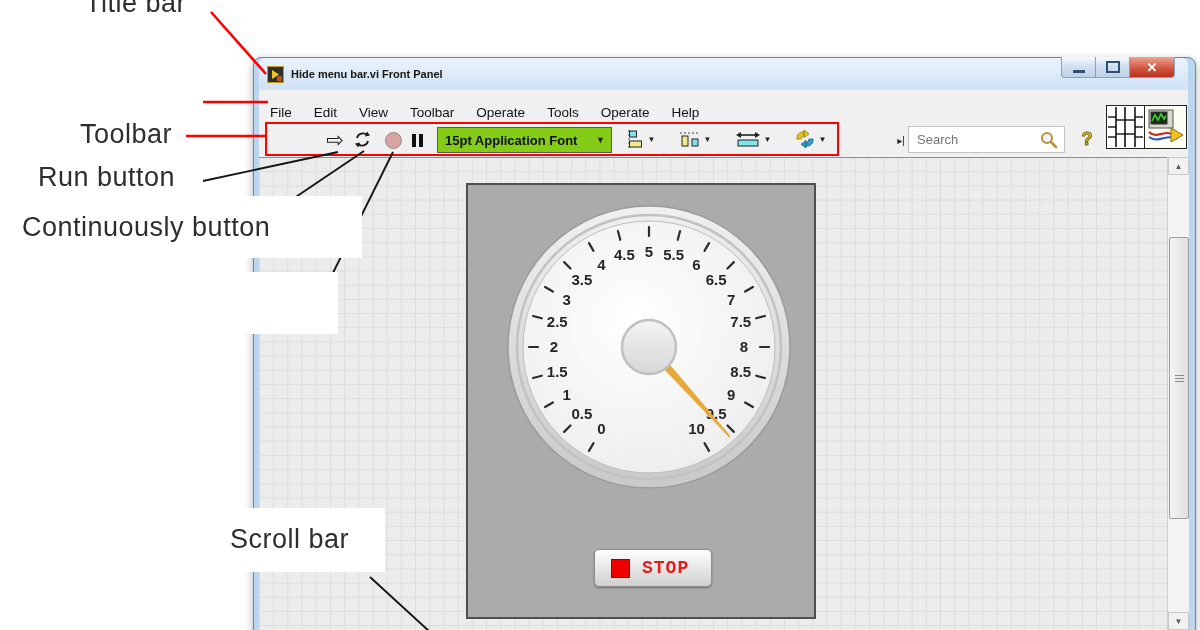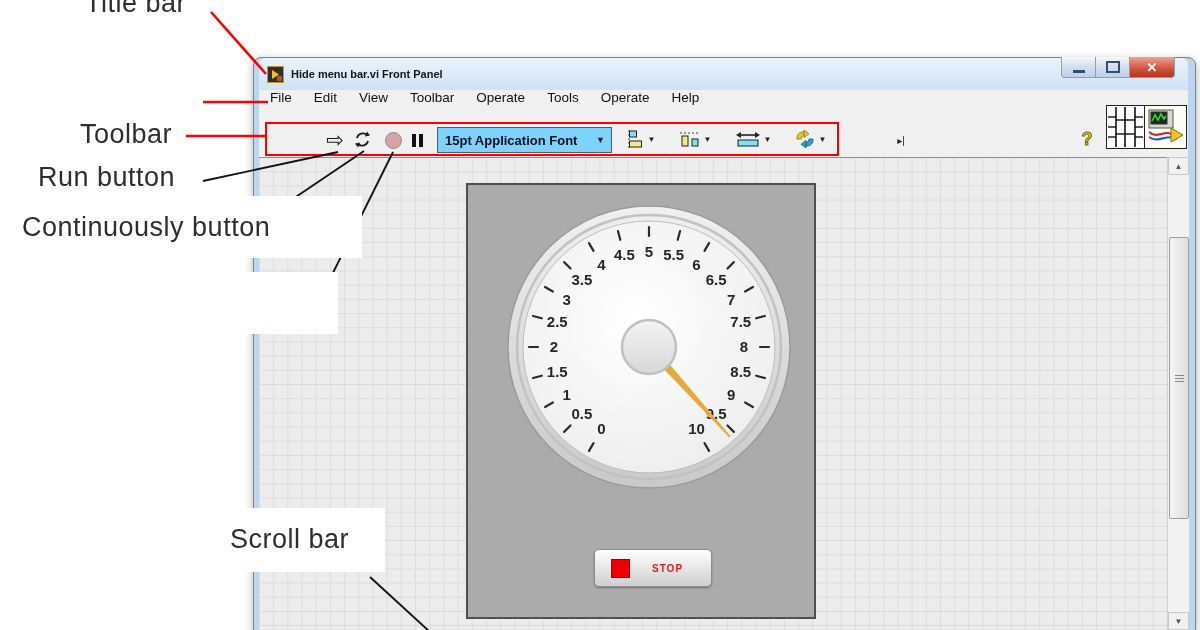--- a/index.html
+++ b/index.html
@@ -26,29 +26,29 @@
   .winbtn.min{width:33px;border-radius:0 0 0 4px;}
   .winbtn.max{width:33px;border-left:none;}
   .winbtn.close{width:44px;border-left:none;border-radius:0 0 4px 0;
           background:linear-gradient(#eda globalization,#d0513b);
           background:linear-gradient(#eca493,#d0513b 60%,#b8331f);color:#fff;
           font-weight:bold;font-size:13px;}
   .min-glyph{width:12px;height:3px;background:#30506e;margin-top:9px;}
   .max-glyph{width:10px;height:8px;border:2px solid #30506e;background:transparent;}
 
   #menubar{position:absolute;left:259px;top:90px;width:929px;height:30px;background:#f0f0f0;
-           display:flex;align-items:flex-start;z-index:11;font-size:13.5px;color:#111;}
+           display:flex;align-items:flex-end;z-index:11;font-size:13.5px;color:#111;}
   .menu-item{padding:0 11px;cursor:default;}
   #toolbar{position:absolute;left:259px;top:120px;width:929px;height:37px;background:#f0f0f0;
            border-bottom:1px solid #8f8f8f;z-index:11;}
 
   .tbtn{position:absolute;display:flex;align-items:center;justify-content:center;}
   .ddarrow{font-size:8px;color:#222;margin-left:3px;}
 
-  #fontbox{position:absolute;left:437px;top:127px;width:173px;height:24px;background:#7dd3fc;
+  #fontbox{position:absolute;left:437px;top:127px;width:173px;height:24px;background:#84cc16;
            border:1px solid #5a5a5a;display:flex;align-items:center;z-index:12;
            font-size:13px;font-weight:600;color:#101020;}
   #fontbox span.lbl{flex:1;padding-left:7px;white-space:nowrap;}
   #fontbox span.ar{padding-right:6px;font-size:9px;color:#222;}
 
   #searchbox{position:absolute;left:908px;top:126px;width:155px;height:25px;background:#fff;
              border:1px solid #c3c3c3;display:flex;align-items:center;z-index:12;}
   #searchbox input{border:none;outline:none;flex:1;font-size:13px;color:#666;padding:0 4px 0 8px;
              font-family:"Liberation Sans",sans-serif;background:transparent;min-width:0;}
 
@@ -78,21 +78,21 @@
   #vthumb .grip{width:9px;height:1px;background:#8a8a8a;}
 
   
   #panel{position:absolute;left:466px;top:183px;width:350px;height:436px;background:#ababab;
          border:2px solid #4f4f4f;box-sizing:border-box;z-index:14;}
   #stopbtn{position:absolute;left:594px;top:549px;width:116px;height:36px;border-radius:5px;
            background:linear-gradient(#ffffff,#e9e9e9 45%,#cfcfcf);
            border:1px solid #8c8c8c;box-shadow:0 1px 2px rgba(0,0,0,.35), inset 0 1px 0 #fff;
            display:flex;align-items:center;z-index:15;cursor:pointer;}
   #stopbtn .sq{width:17px;height:17px;background:#ee0000;border:1px solid #a40000;margin-left:16px;}
-  #stopbtn .txt{color:#e31b1b;font-weight:bold;font-size:10px;letter-spacing:1px;margin-left:22px;}
+  #stopbtn .txt{color:#e31b1b;font-weight:bold;font-size:18px;letter-spacing:1px;margin-left:12px;font-family:Liberation Mono, monospace;}
 
   .gtick{stroke:#2b2b2b;stroke-width:2.2;stroke-linecap:round;}
   .glabel{font-family:"Liberation Sans",sans-serif;font-size:15px;font-weight:600;fill:#262626;
           text-anchor:middle;}
 
   
   #overlay{position:absolute;left:0;top:0;width:1200px;height:630px;z-index:35;pointer-events:none;}
 
   
   .runglyph{font-size:21px;color:#1a1a1a;line-height:1;}
@@ -206,20 +206,27 @@
       <path d="M12,17 A6,6 0 0 0 19,10 L15,10 A3.4,3.4 0 0 1 12,13.4 Z" fill="#2f9fc9" stroke="#14607e" stroke-width="0.8"></path>
       <polygon points="12,19 7,15.2 12,11.4" fill="#2f9fc9" stroke="#14607e" stroke-width="0.8"></polygon>
     </svg>
     <span class="ddarrow">▼</span>
   </div>
 
   <div id="tb-rect"></div>
 
   <div class="tbtn" style="left:894px;top:131px;width:14px;height:18px;z-index:12;font-size:10px;color:#222">
     <span>▸|</span>
+  </div>
+  <div id="searchbox">
+    <input type="text" placeholder="Search" style="">
+    <svg width="20" height="20" style="margin-right:5px">
+      <circle cx="8" cy="8" r="5" fill="#eef4fb" stroke="#b9913f" stroke-width="2"></circle>
+      <line x1="12" y1="12" x2="17" y2="17" stroke="#b9913f" stroke-width="2.6" stroke-linecap="round"></line>
+    </svg>
   </div>
   <div class="tbtn" style="left:1076px;top:128px;width:22px;height:22px;z-index:12">
     <span class="qmark">?</span>
   </div>
 
   <div class="corner-icon" style="left:1106px;width:37px">
     <svg width="37" height="42">
       <rect x="1" y="1" width="35" height="40" fill="#fff" stroke="none"></rect>
       <line x1="9" y1="1" x2="9" y2="41" stroke="#111" stroke-width="1.6"></line>
       <line x1="18" y1="1" x2="18" y2="41" stroke="#111" stroke-width="1.6"></line>

